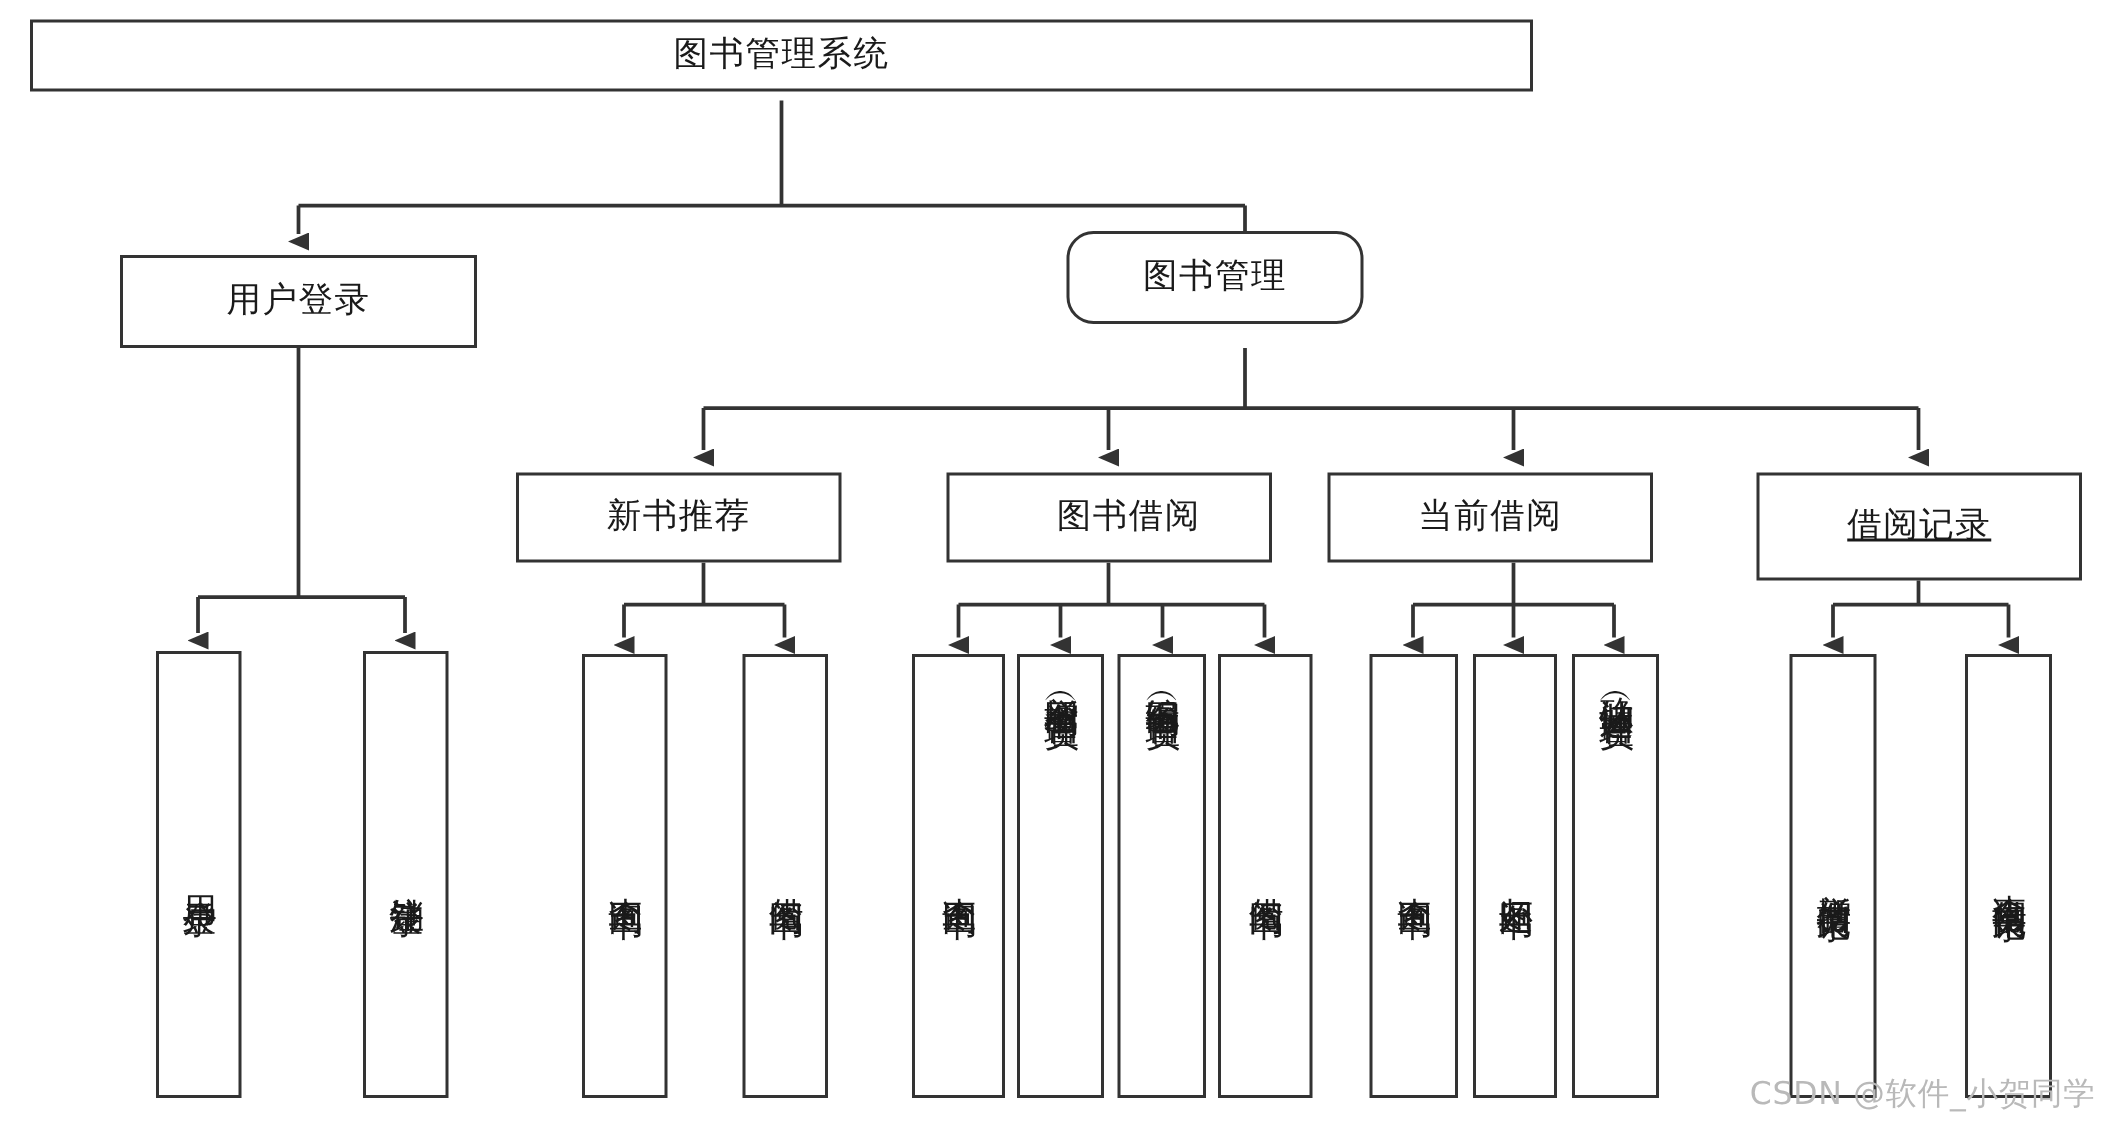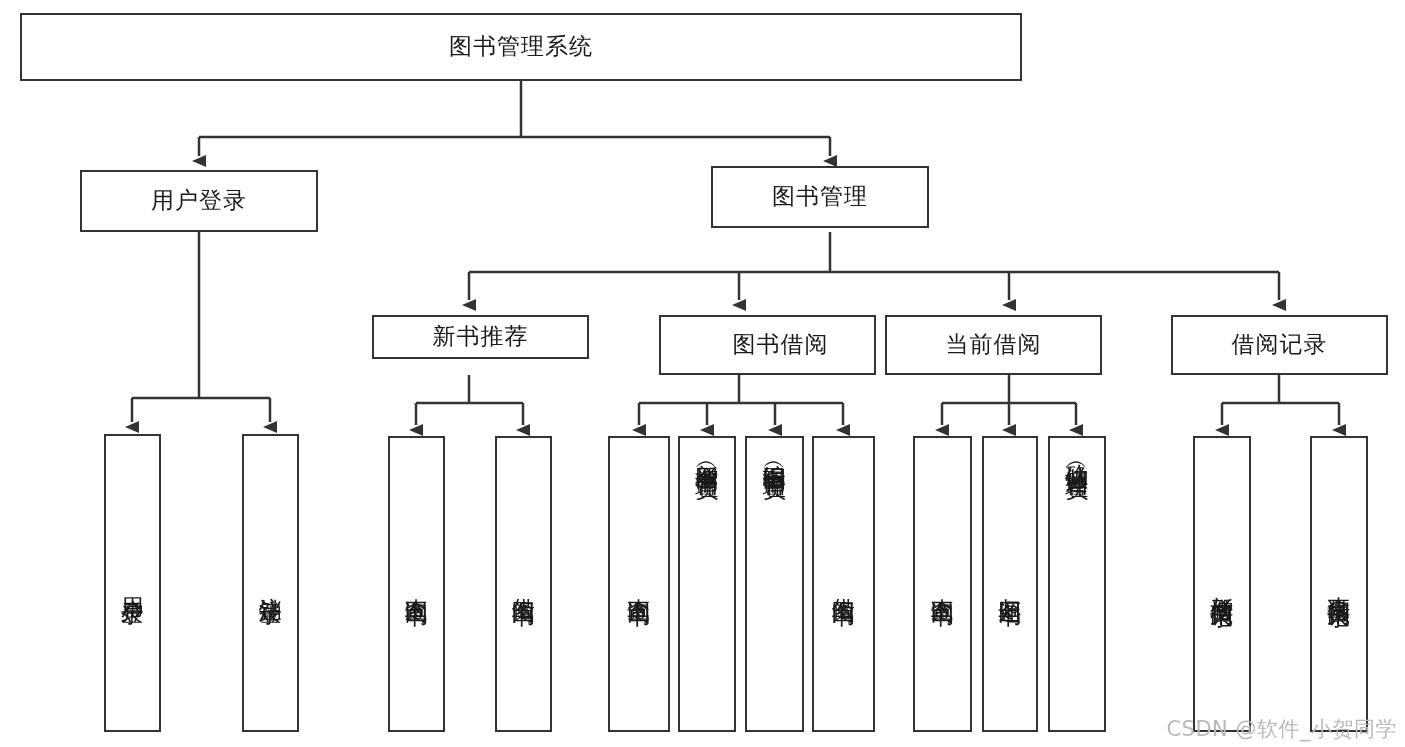--- a/index.html
+++ b/index.html
@@ -117,29 +117,29 @@
       <path d="M1009,403 L1009,425" marker-end="url(#arrow)"></path>
       <path d="M1076,403 L1076,425" marker-end="url(#arrow)"></path>
 
       <path d="M1279,375 L1279,403"></path>
       <path d="M1222,403 L1339,403"></path>
       <path d="M1222,403 L1222,425" marker-end="url(#arrow)"></path>
       <path d="M1339,403 L1339,425" marker-end="url(#arrow)"></path>
     </g>
   </svg>
 
-  <div class="node horiz" style="left:20px; top:13px; width:1002px; height:68px;">图书管理系统</div>
+  <div class="node horiz" style="left:20px; top:13px; width:1002px; height:48px;">图书管理系统</div>
 
   <div class="node horiz" style="left:80px; top:170px; width:238px; height:62px;">用户登录</div>
-  <div class="node horiz" style="left:711px; top:166px; width:218px; height:62px;">图书管理</div>
+  <div class="node horiz" style="left:711px; top:154px; width:198px; height:62px;border-radius:18px;">图书管理</div>
 
-  <div class="node horiz" style="left:372px; top:315px; width:217px; height:44px;">新书推荐</div>
-  <div class="node horiz" style="left:659px; top:315px; width:217px; height:60px;padding-left:26px;">图书借阅</div>
+  <div class="node horiz" style="left:344px; top:315px; width:217px; height:60px;">新书推荐</div>
+  <div class="node horiz" style="left:631px; top:315px; width:217px; height:60px;padding-left:26px;">图书借阅</div>
   <div class="node horiz" style="left:885px; top:315px; width:217px; height:60px;">当前借阅</div>
-  <div class="node horiz" style="left:1171px; top:315px; width:217px; height:60px;">借阅记录</div>
+  <div class="node horiz" style="left:1171px; top:315px; width:217px; height:72px;text-decoration:underline;">借阅记录</div>
 
   <div class="node vert centered" style="left:104px; top:434px; width:57px; height:298px;">
     <span class="vlabel">用户登录</span>
   </div>
   <div class="node vert centered" style="left:242px; top:434px; width:57px; height:298px;">
     <span class="vlabel">注销登录</span>
   </div>
 
   <div class="node vert centered" style="left:388px; top:436px; width:57px; height:296px;">
     <span class="vlabel">查询图书</span>

